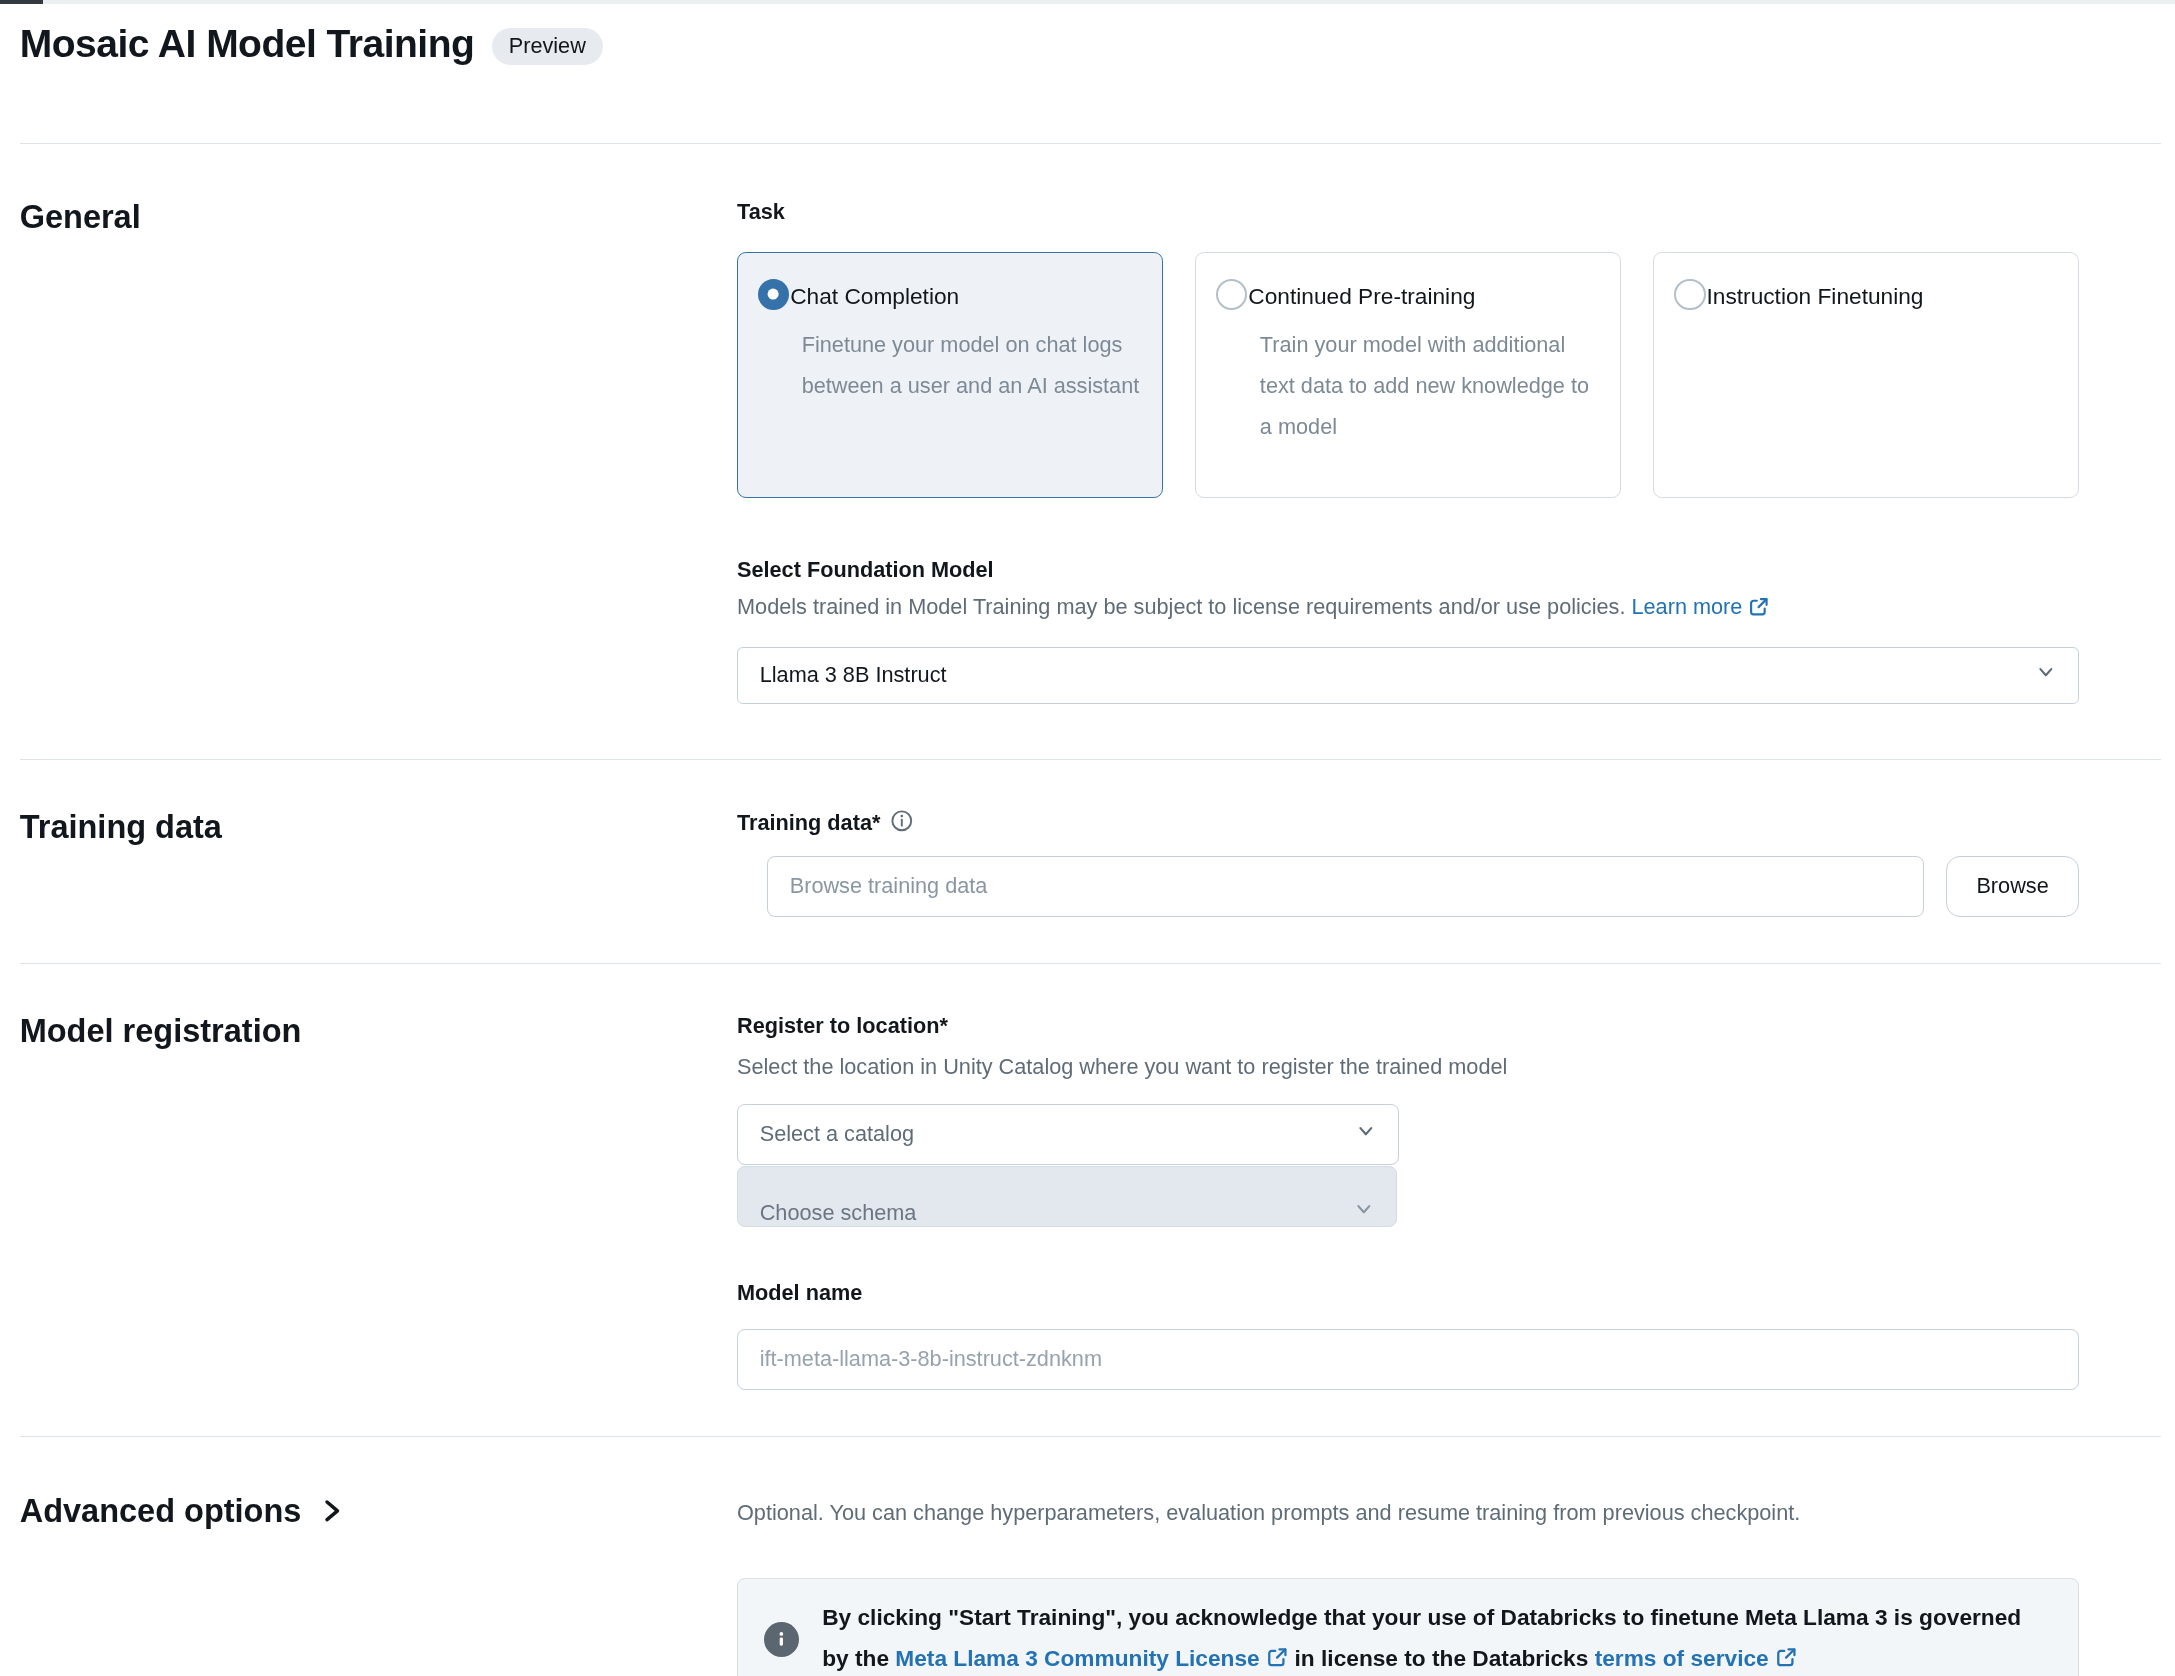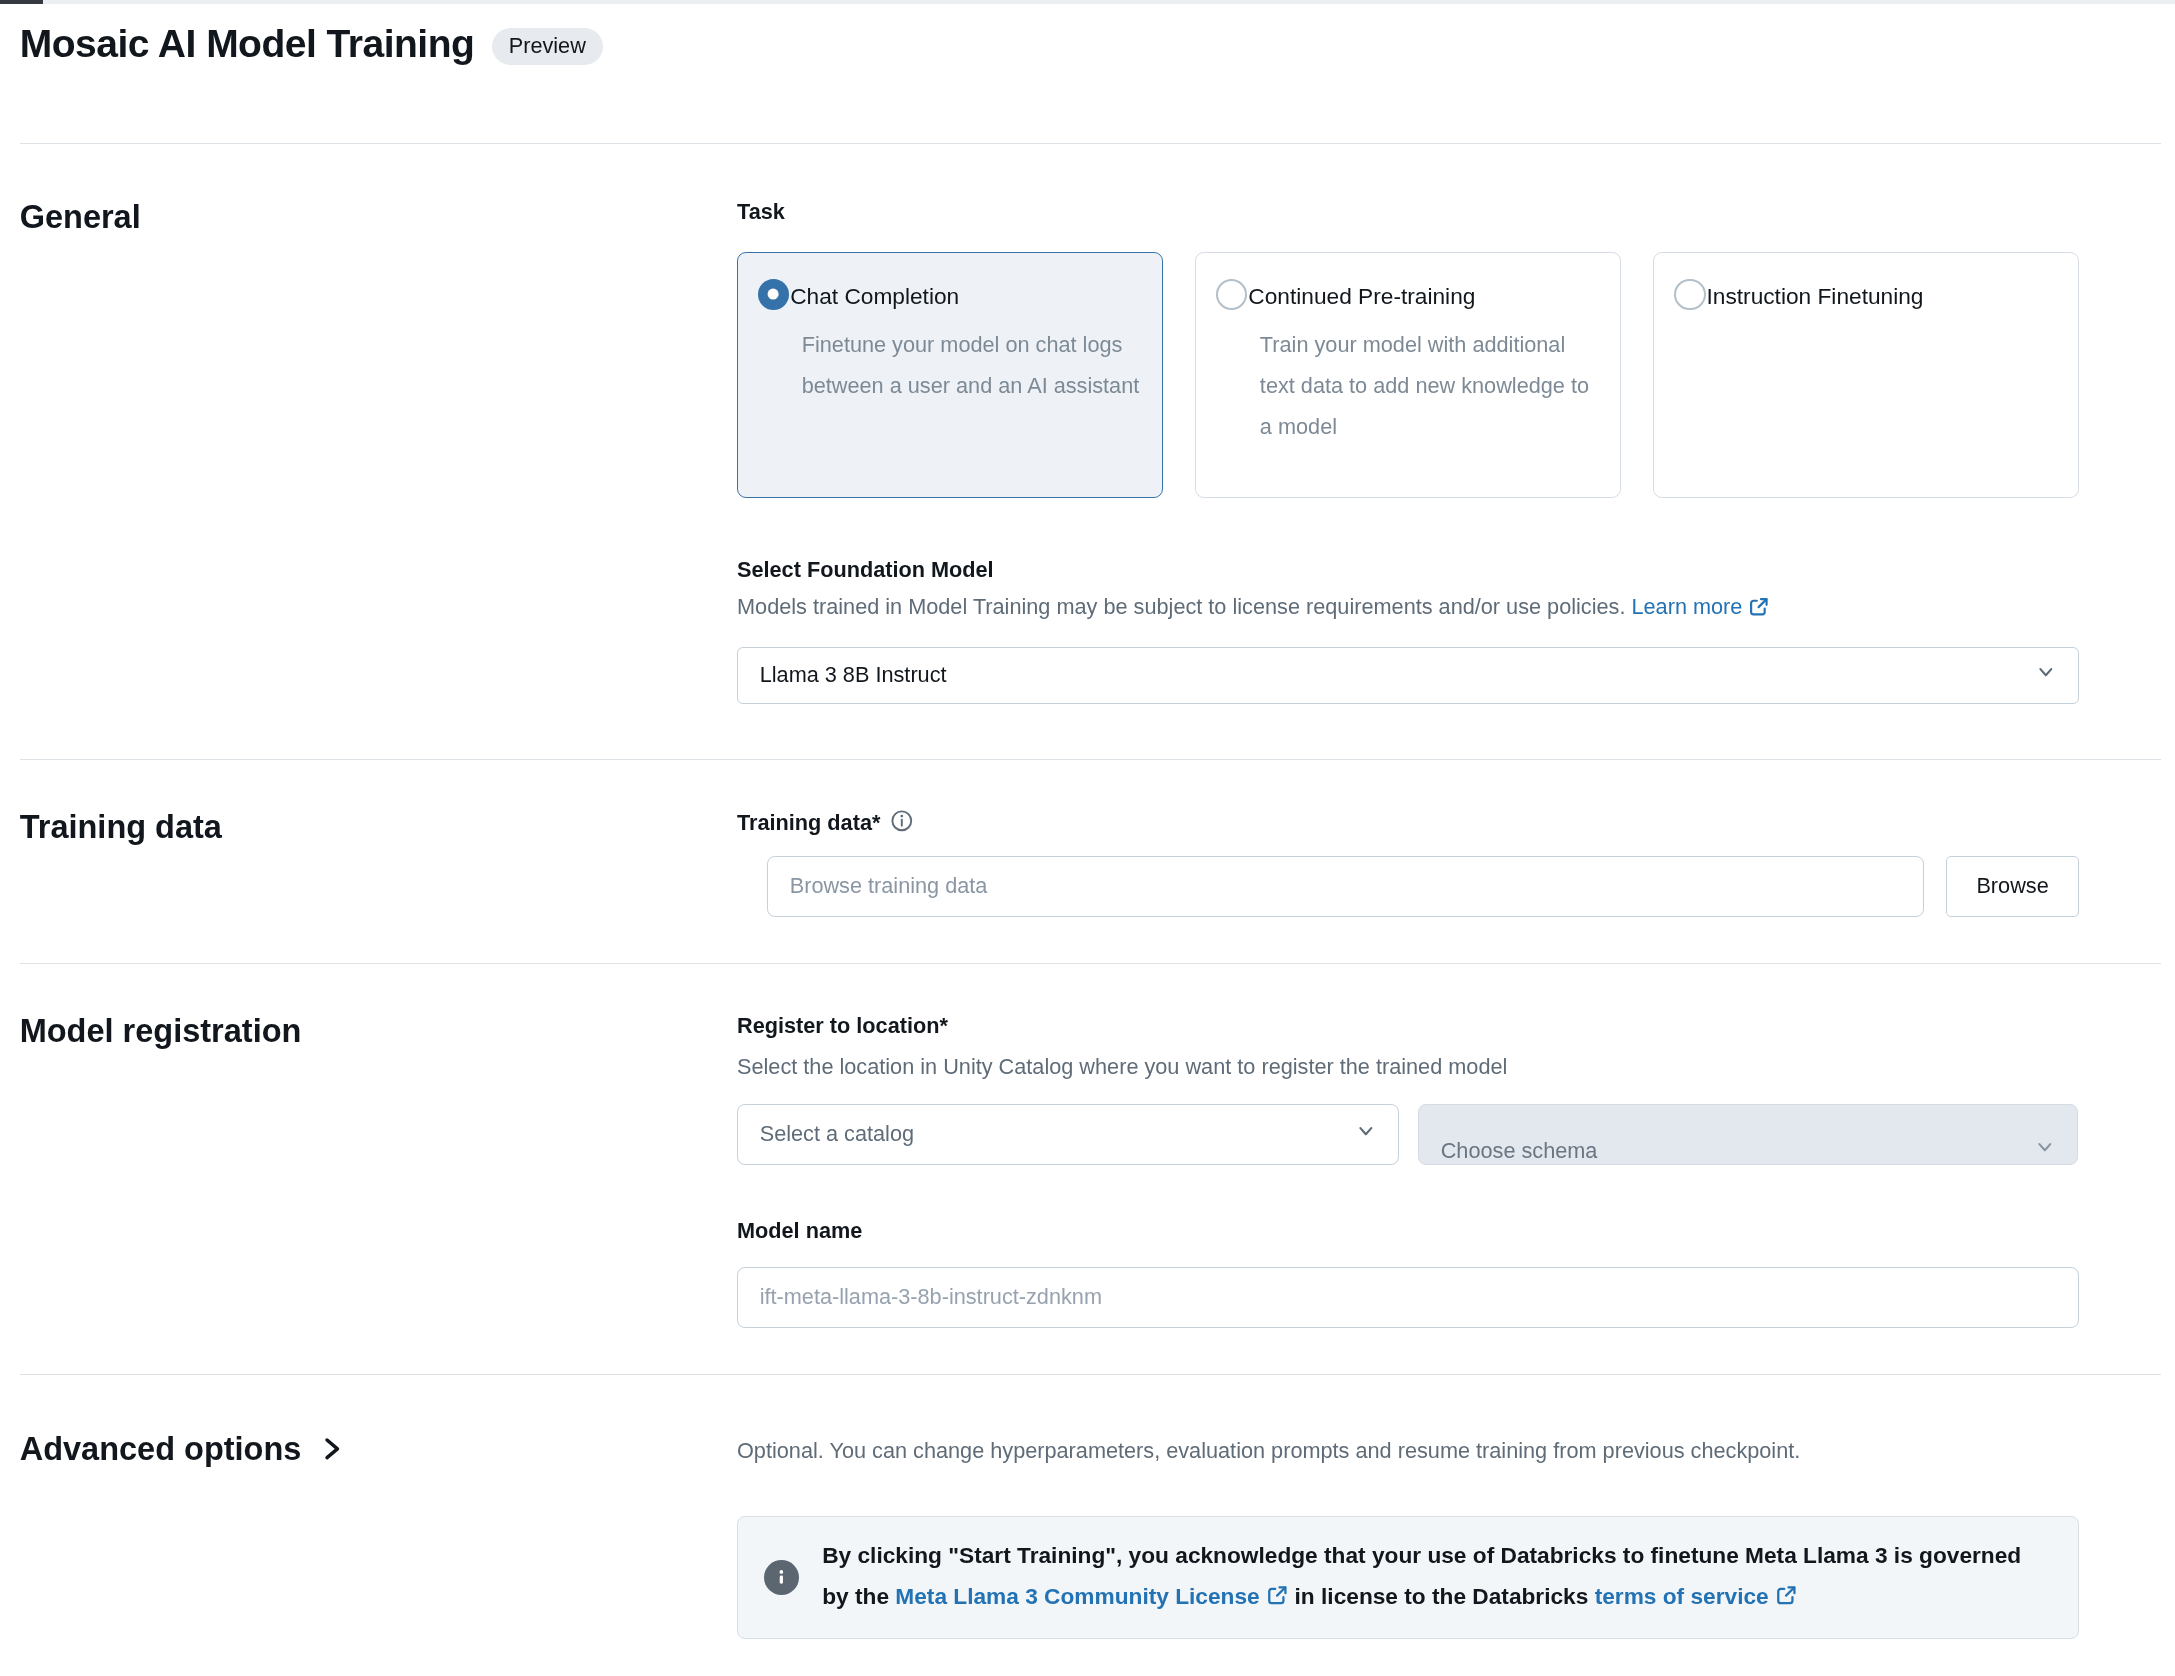--- a/index.html
+++ b/index.html
@@ -77,29 +77,29 @@
   .input-row { display: flex; margin-top: 19.7px; gap: 21.7px; padding-left: 30px; }
   .text-input {
     height: 61px; border: 1px solid #c6d0d9; border-radius: 7.9px;
     font-size: 21.7px; padding: 0 21.7px; color: #11171C; background: #ffffff;
     font-family: "Liberation Sans", "DejaVu Sans", sans-serif; outline: none; display: block;
   }
   .td-input { width: 1184px; }
   .text-input::placeholder { color: #8A96A3; opacity: 1; }
   .mn-input::placeholder { color: #97A2AF; opacity: 1; }
   .browse-btn {
-    width: 136px; height: 61px; border: 1px solid #c6d0d9; border-radius: 5px;
+    width: 136px; height: 61px; border: 1px solid #c6d0d9; border-radius: 14px;
     background: #ffffff; font-size: 21.7px; color: #11171C; cursor: pointer;
     font-family: "Liberation Sans", "DejaVu Sans", sans-serif;
   }
   .info-outline-icon { color: #5F6C78; }
 
   
   .reg-desc { margin-top: 15.8px; }
-  .selects-row { display: flex; gap: 19px; margin-top: 23.6px; }
+  .selects-row { display: flex; gap: 1px; margin-top: 23.6px; flex-direction: column; }
   .select-sm { margin-top: 0; height: 61px; border-radius: 7.9px; }
   .catalog-select { width: 662px; color: #5F6C78; }
   .schema-select { width: 660px; background: #e2e8ee; border-color: #d4dbe2; color: #6B7683; cursor: default; align-items: flex-end; }
   .schema-select .chev { color: #8A96A3; }
   .mn-label { margin-top: 53px; }
   .mn-input { margin-top: 23.6px; width: 1342px; }
 
   
   .adv-heading { gap: 19.7px; }
   .chev-right { color: #11171C; margin-top: 3px; }

